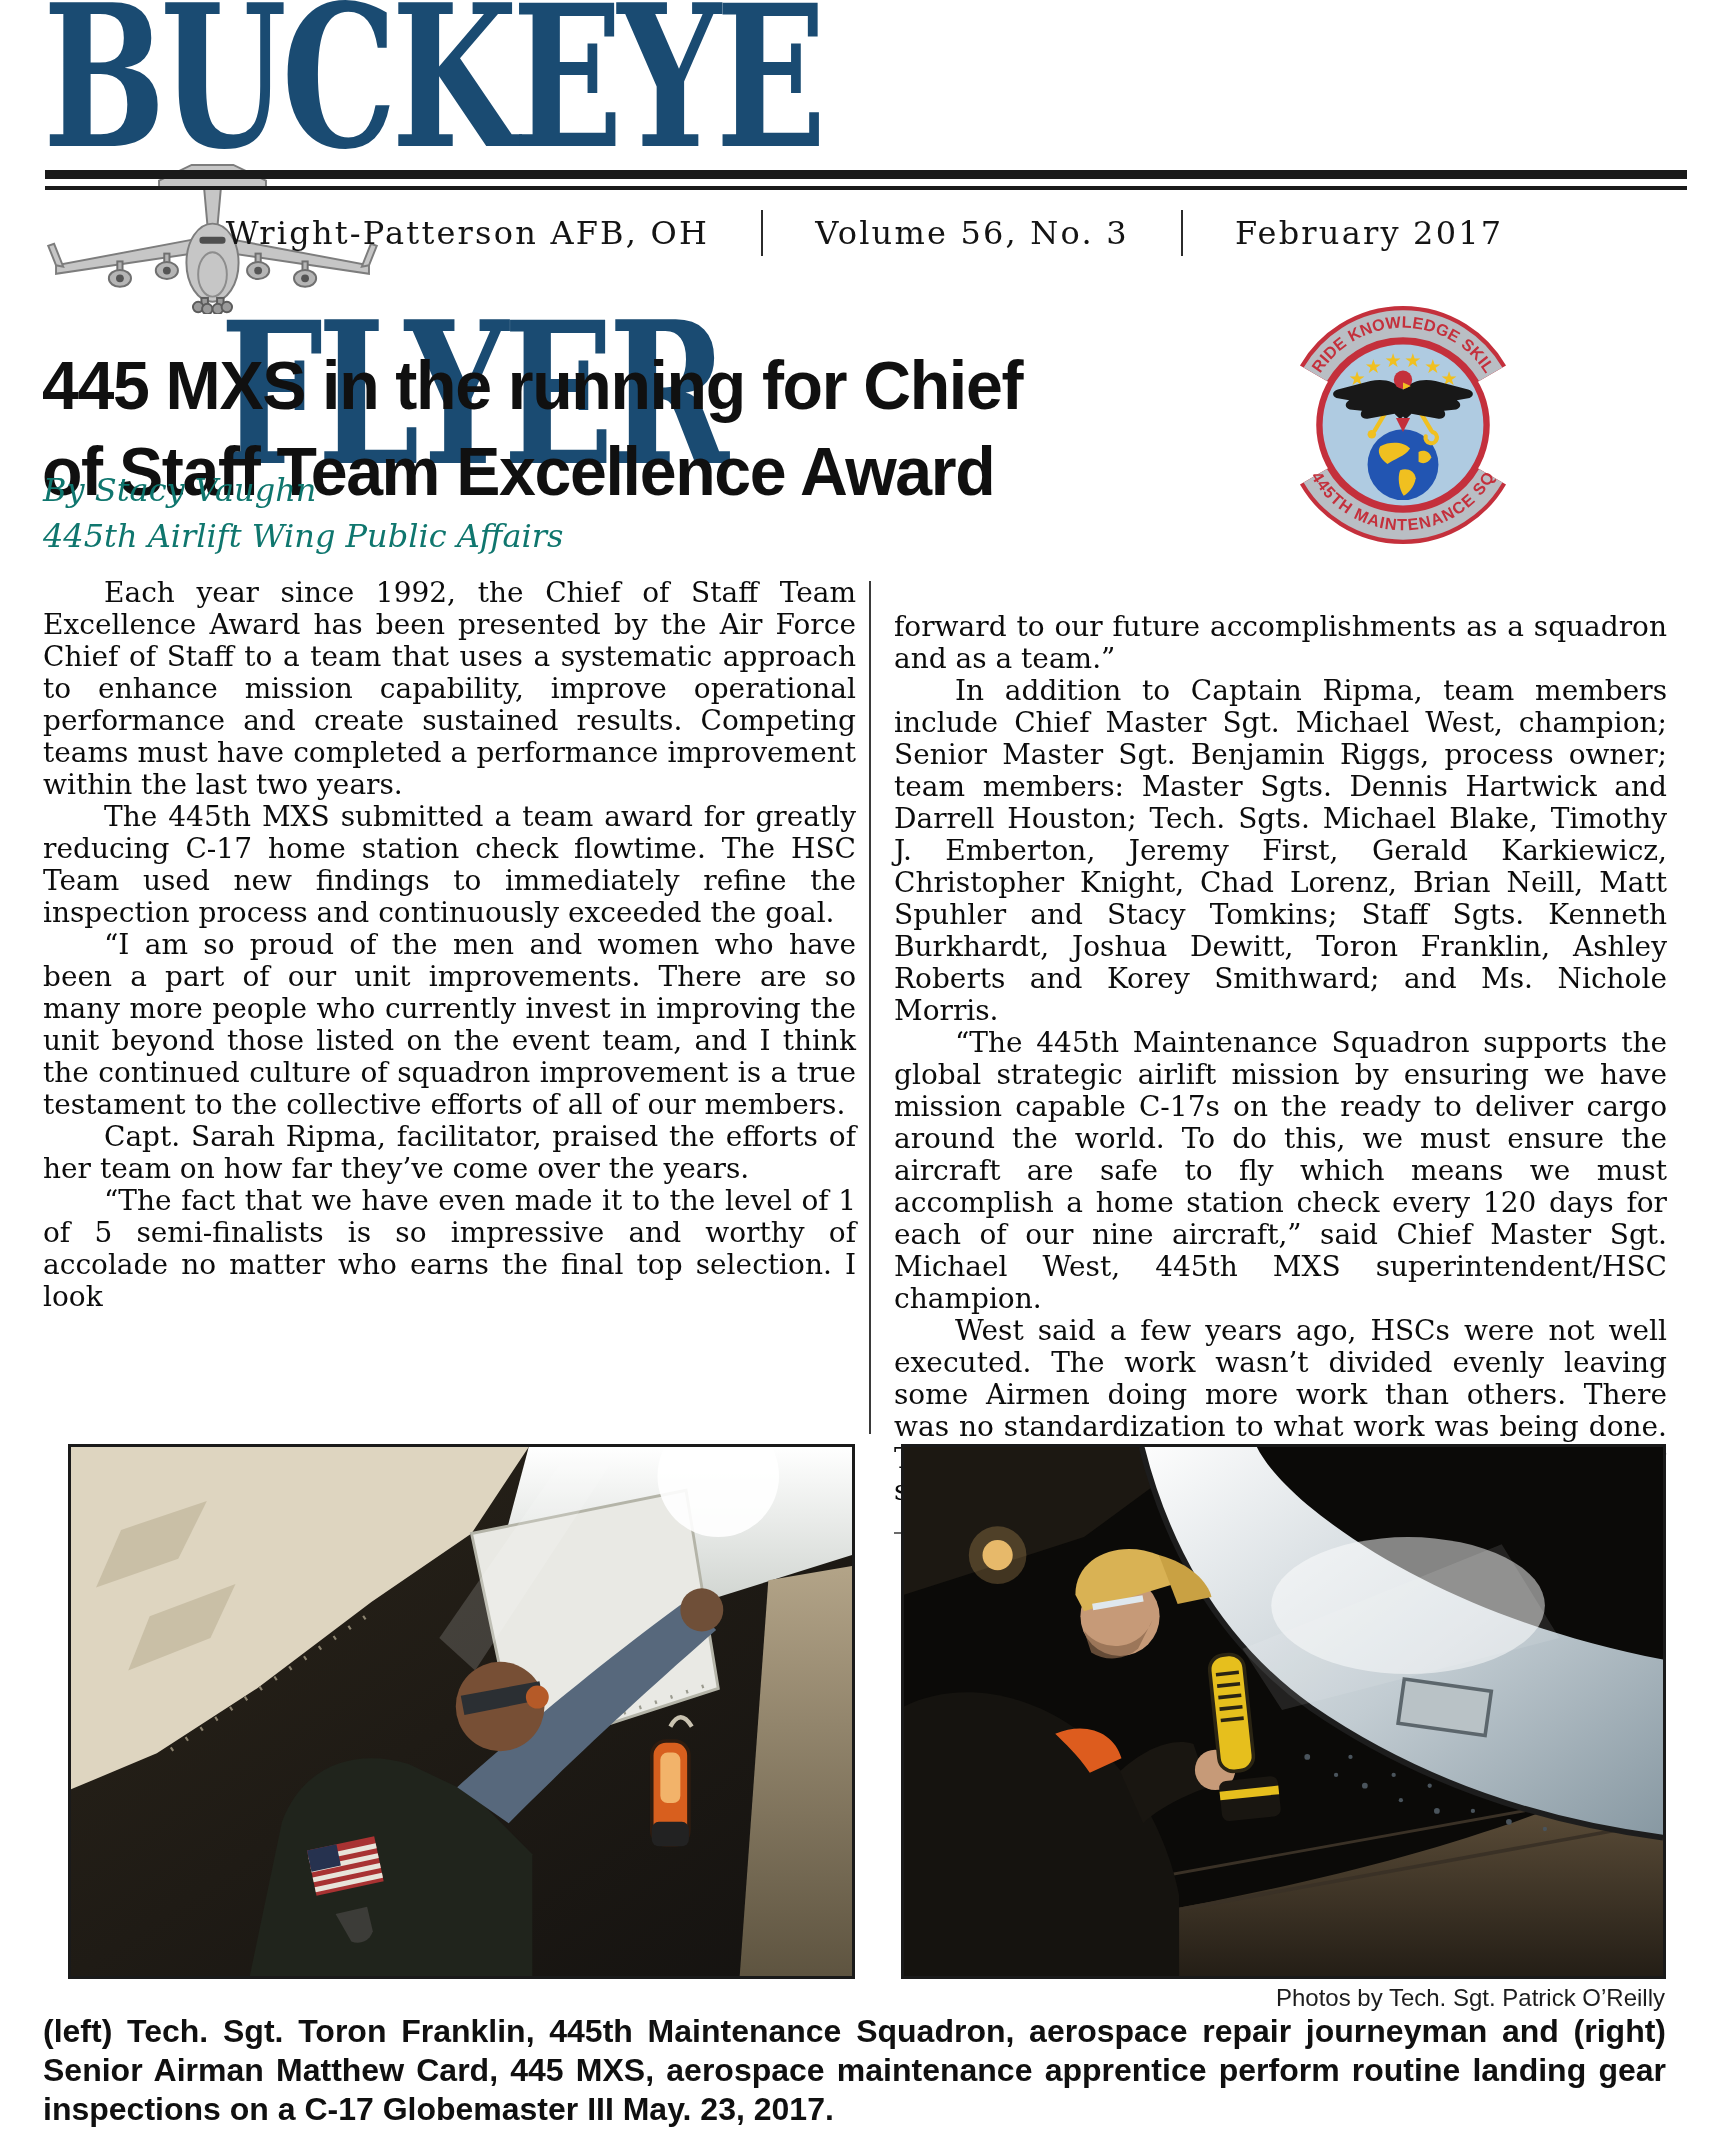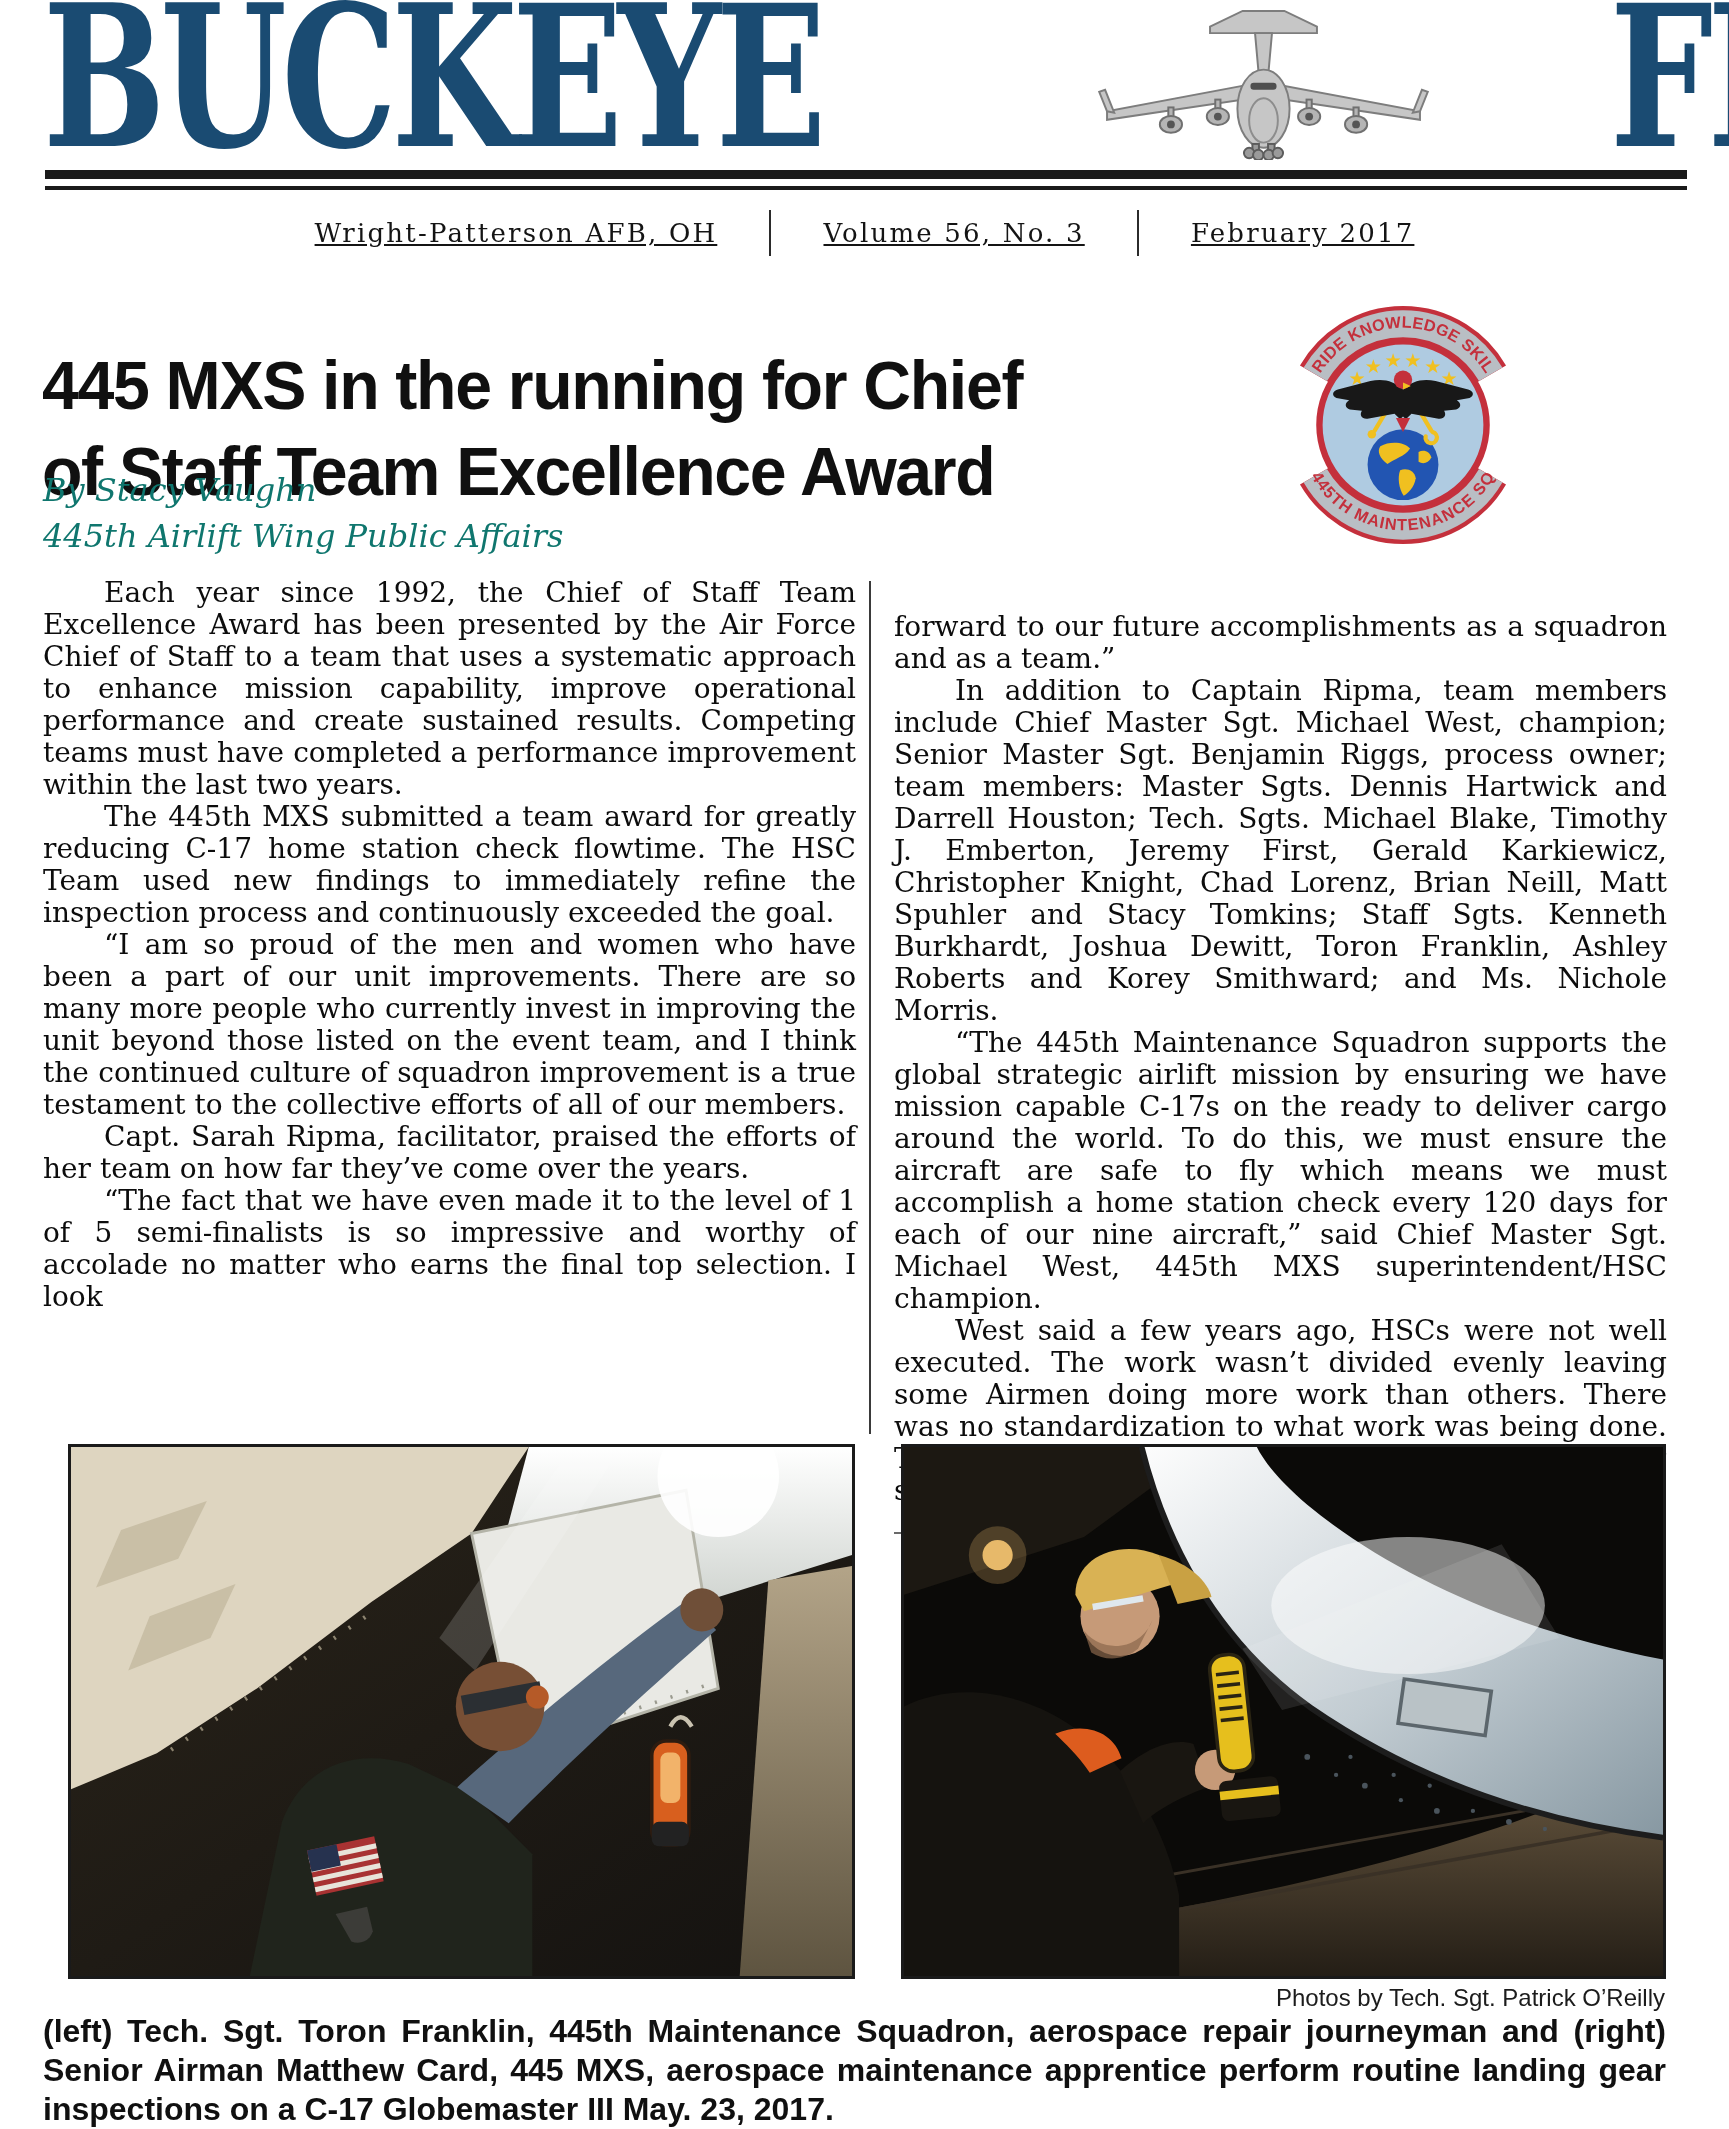--- a/index.html
+++ b/index.html
@@ -7,21 +7,21 @@
     position:relative;
     width:1730px;height:2129px;
     background:#ffffff;
     font-family:"DejaVu Serif",serif;
     color:#0c0c0c;
     overflow:hidden;
   }
   
   .masthead{
     position:absolute;left:43px;top:0;width:1643px;height:169px;
-    display:flex;align-items:flex-start;justify-content:space-between;
+    display:flex;align-items:flex-start;justify-content:space-between;flex-direction:column;
   }
   .masthead-word{
     font-family:"DejaVu Serif",serif;
     font-weight:bold;
     font-size:196px;
     line-height:154px;
     letter-spacing:-7.2px;
     color:#1a4b72;
     transform:scaleX(0.74);
     white-space:nowrap;
@@ -29,21 +29,21 @@
   }
   .word-left{transform-origin:left top;}
   .word-right{transform-origin:right top;}
   .masthead-plane{flex:0 0 auto;margin-top:4.3px;}
   .rule-thick{position:absolute;left:45px;top:170px;width:1642px;height:9.4px;background:#1a1a1a;}
   .rule-thin{position:absolute;left:45px;top:186px;width:1642px;height:4.3px;background:#1a1a1a;}
   
   .info-bar{
     position:absolute;left:43px;top:208px;width:1643px;height:50px;
     display:flex;align-items:center;justify-content:center;gap:52px;
-    font-family:"DejaVu Serif",serif;font-size:26px;letter-spacing:2.2px;color:#141414;text-decoration:underline;
+    font-family:"DejaVu Serif",serif;font-size:32px;letter-spacing:2.2px;color:#141414;
   }
   .info-sep{width:2.2px;height:46px;background:#2b2b2b;}
   
   .headline{
     position:absolute;left:42px;top:297px;width:1269px;
     font-family:"Liberation Sans",sans-serif;font-weight:700;
     font-size:69px;line-height:86px;letter-spacing:-1.4px;color:#101010;
     transform:scaleX(0.96);transform-origin:left top;
     white-space:nowrap;
   }

